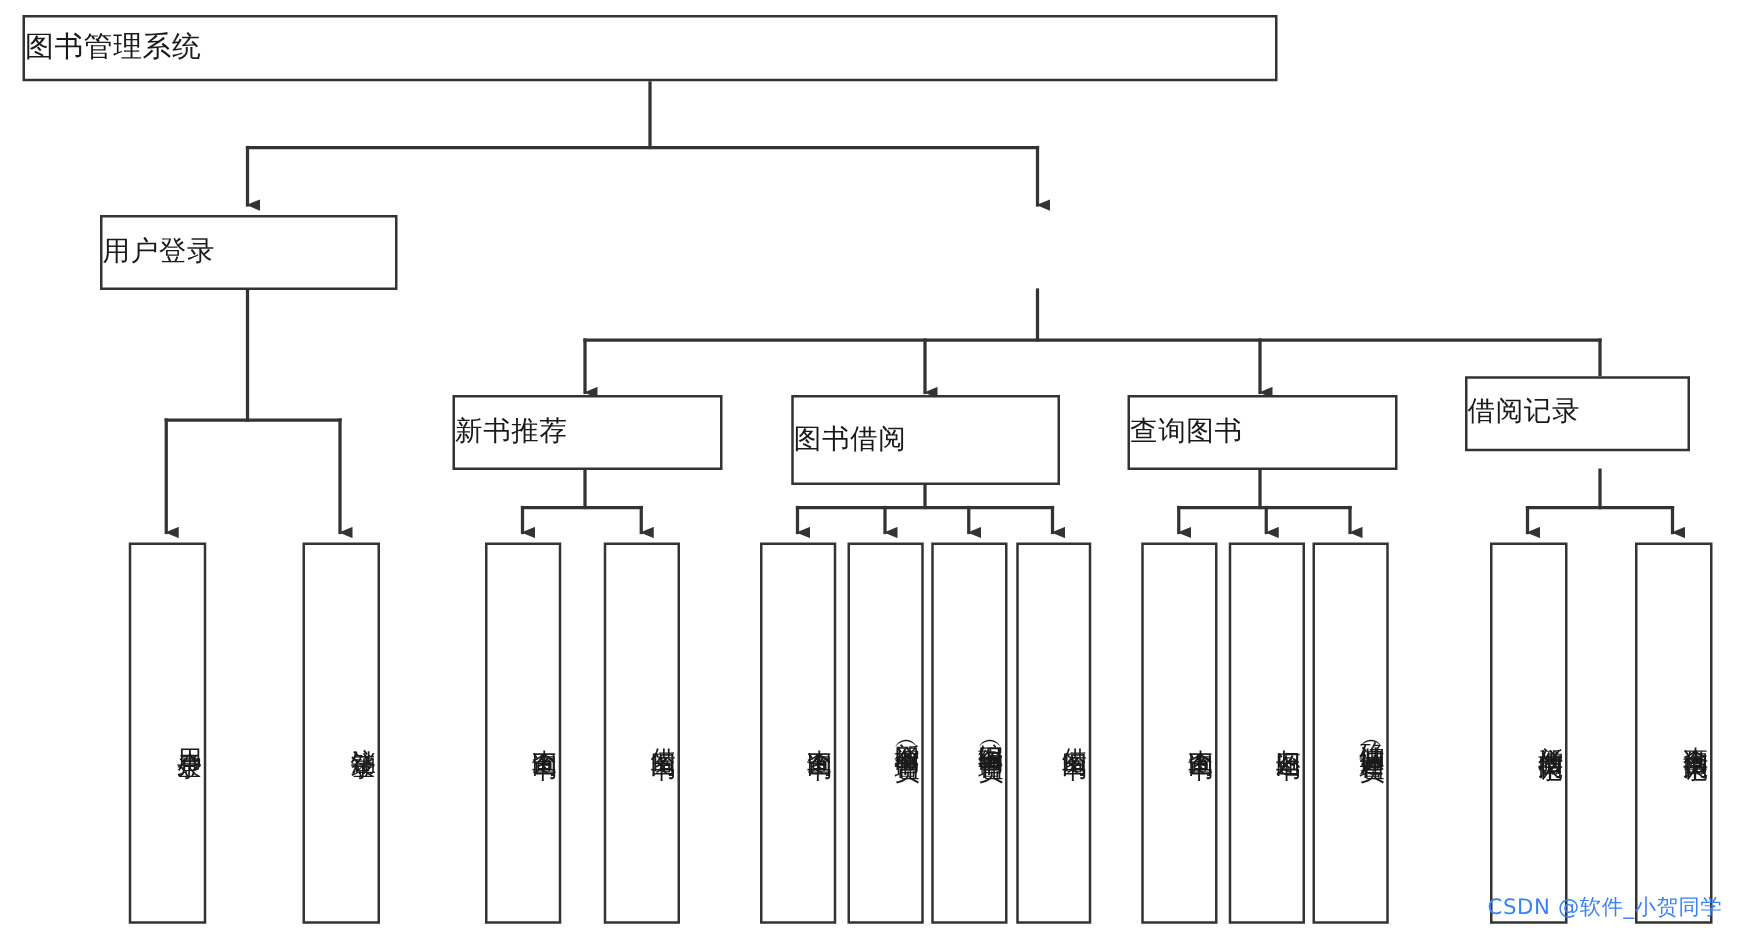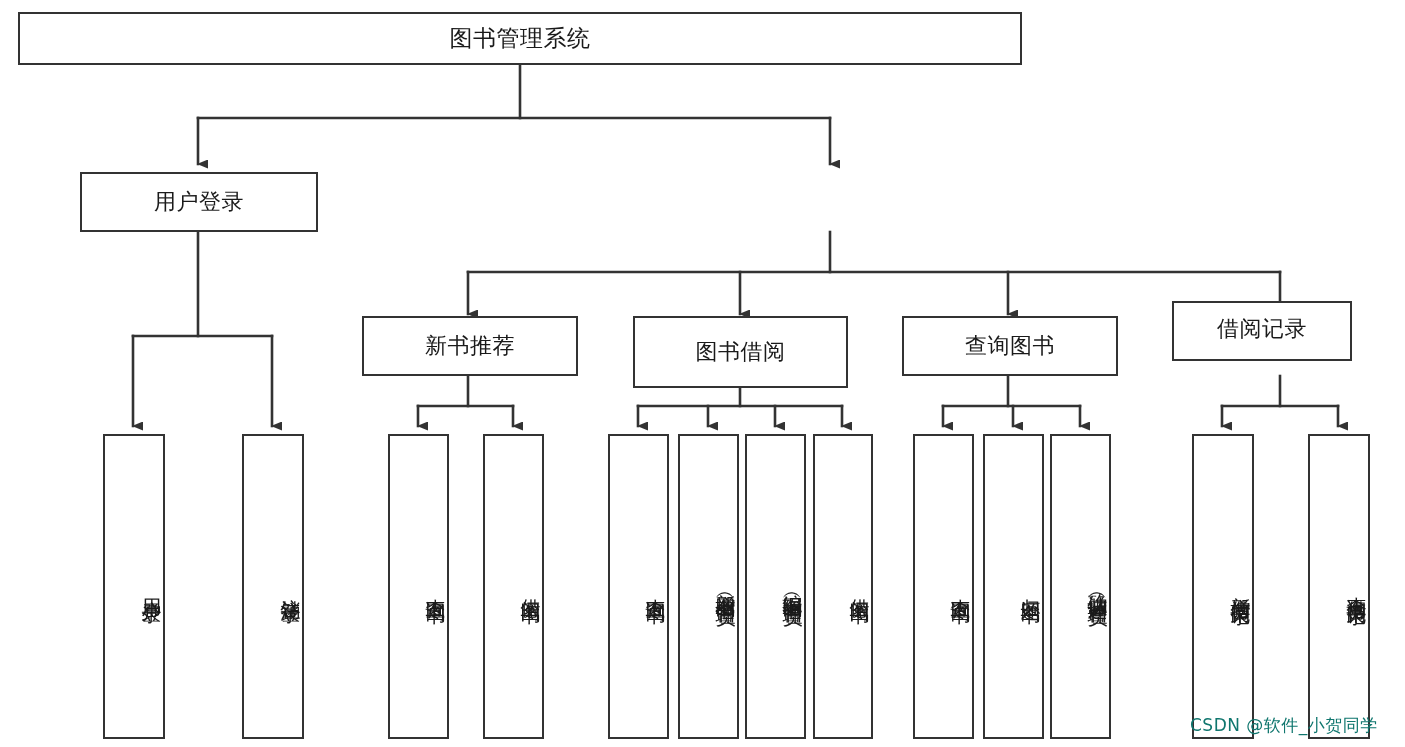--- a/index.html
+++ b/index.html
@@ -26,21 +26,21 @@
     height: 747px;
     pointer-events: none;
   }
   .node {
     position: absolute;
     box-sizing: border-box;
     border: 2px solid #333333;
     background: #ffffff;
     display: flex;
     align-items: center;
-    justify-content: center;
+    justify-content: flex-start;
     color: #1a1a1a;
     line-height: 1.18;
   }
   .node.horiz {
     font-size: 22px;
     letter-spacing: 0.5px;
   }
   .node.horiz.title {
     font-size: 23px;
   }
@@ -57,21 +57,21 @@
   .node.vert .vtext {
     display: block;
     writing-mode: vertical-rl;
     text-orientation: upright;
   }
   .watermark {
     position: absolute;
     left: 1190px;
     top: 714px;
     font-size: 17px;
-    color: #0f766e;
+    color: #3b82f6;
     white-space: nowrap;
     letter-spacing: 0.5px;
     font-family: "DejaVu Sans", "Liberation Sans", sans-serif;
   }
 </style>
 </head>
 <body>
 
 <div id="diagram-root">
 

